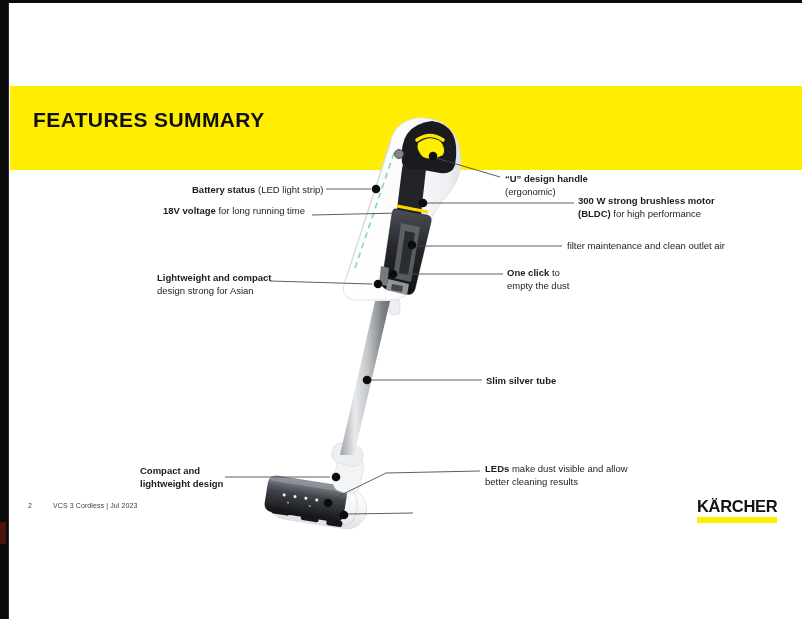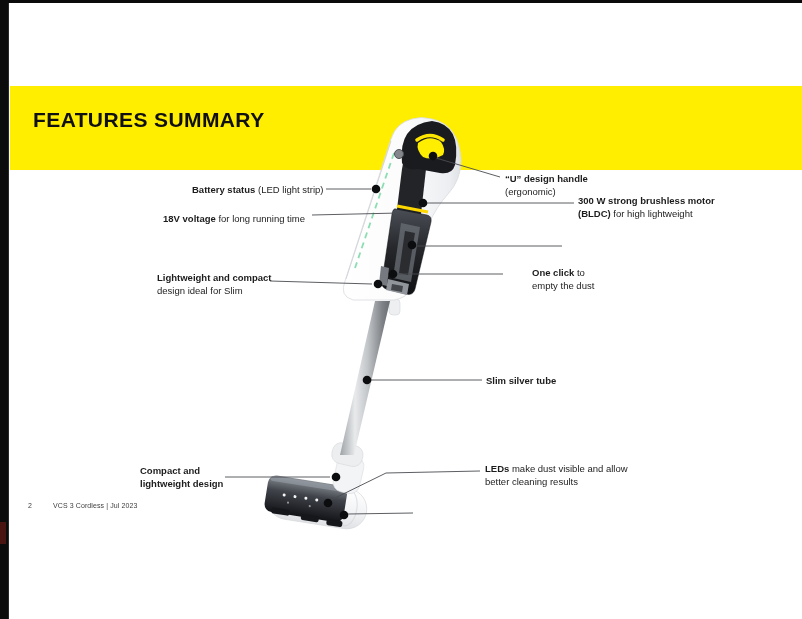--- a/index.html
+++ b/index.html
@@ -153,58 +153,63 @@
       <circle cx="336" cy="477" r="4.3"></circle>
       <circle cx="328" cy="503" r="4.3"></circle>
       <circle cx="344" cy="515" r="4.3"></circle>
     </g>
   </svg>
 
   <div class="co" style="left:192px;top:183px">
     <span class="b">Battery status</span><span> (LED light strip)</span>
   </div>
 
-  <div class="co" style="left:163px;top:212px">
+  <div class="co" style="left:163px;top:204px">
     <span class="b">18V voltage</span><span> for long running time</span>
   </div>
 
   <div class="co" style="left:157px;top:271px">
     <div class="b">Lightweight and compact</div>
-    <div>design ideal for Slim</div>
+    <div>design strong for Asian</div>
   </div>
 
   <div class="co" style="left:505px;top:172px">
     <div class="b">“U” design handle</div>
     <div>(ergonomic)</div>
   </div>
 
   <div class="co" style="left:140px;top:464px">
     <div class="b">Compact and</div>
     <div class="b">lightweight design</div>
   </div>
 
   <div class="co" style="left:578px;top:194px">
     <div class="b">300 W strong brushless motor</div>
-    <div><span class="b">(BLDC)</span><span> for high lightweight</span></div>
+    <div><span class="b">(BLDC)</span><span> for high performance</span></div>
   </div>
 
   <div class="co" style="left:567px;top:239px">
-  </div>
-
-  <div class="co" style="left:532px;top:266px">
+    <div>filter maintenance and clean outlet air</div>
+  </div>
+
+  <div class="co" style="left:507px;top:266px">
     <div><span class="b">One click</span><span> to</span></div>
     <div>empty the dust</div>
   </div>
 
   <div class="co" style="left:486px;top:374px">
     <span class="b">Slim silver tube</span>
   </div>
 
   <div class="co" style="left:485px;top:462px">
     <div><span class="b">LEDs</span><span> make dust visible and allow</span></div>
     <div>better cleaning results</div>
   </div>
 
 
   <div class="footer-num">2</div>
   <div class="footer-txt">VCS 3 Cordless | Jul 2023</div>
 
+  <div class="logo">
+    <div class="logo-text">KÄRCHER</div>
+    <div class="logo-bar"></div>
+  </div>
 </div>
 
 </body></html>

